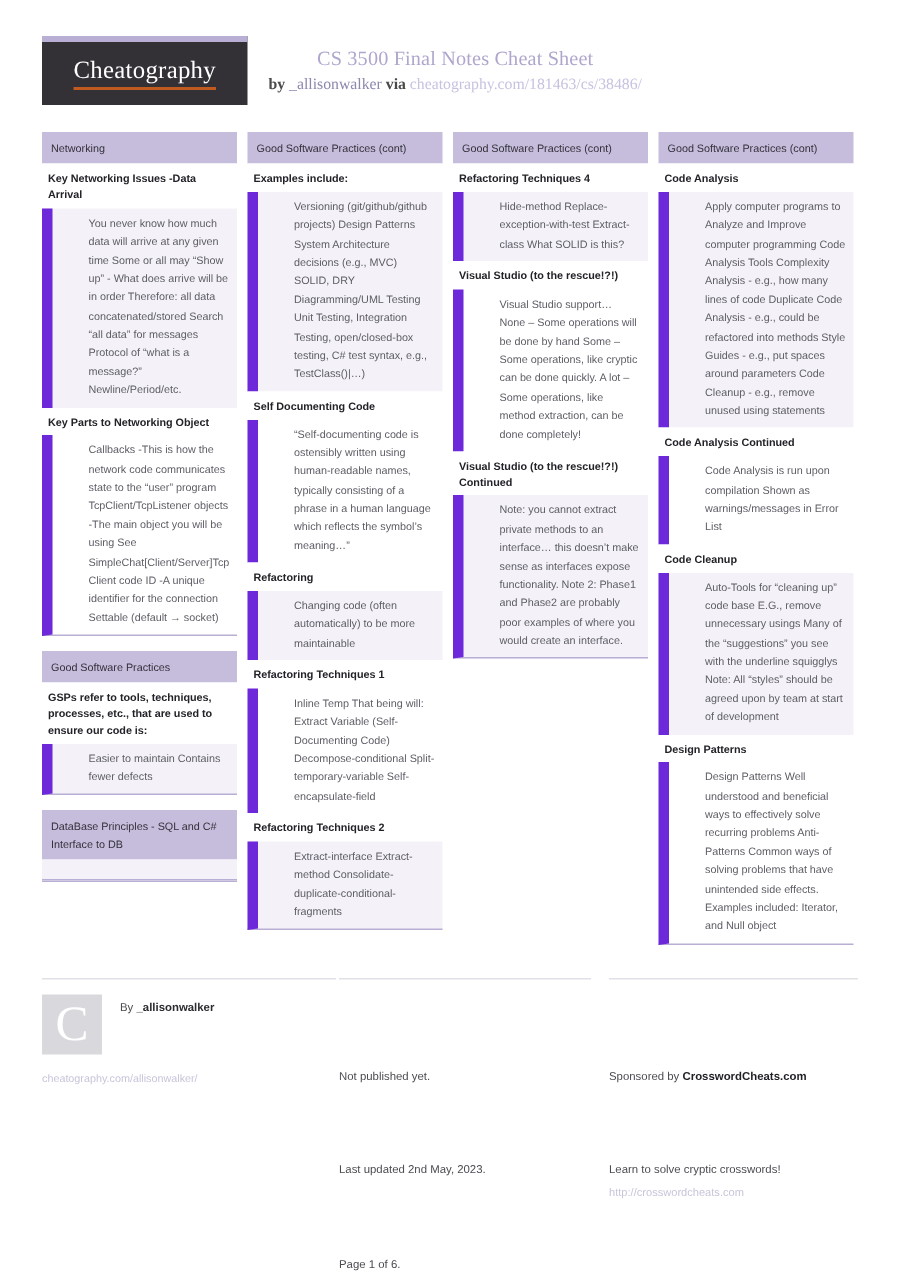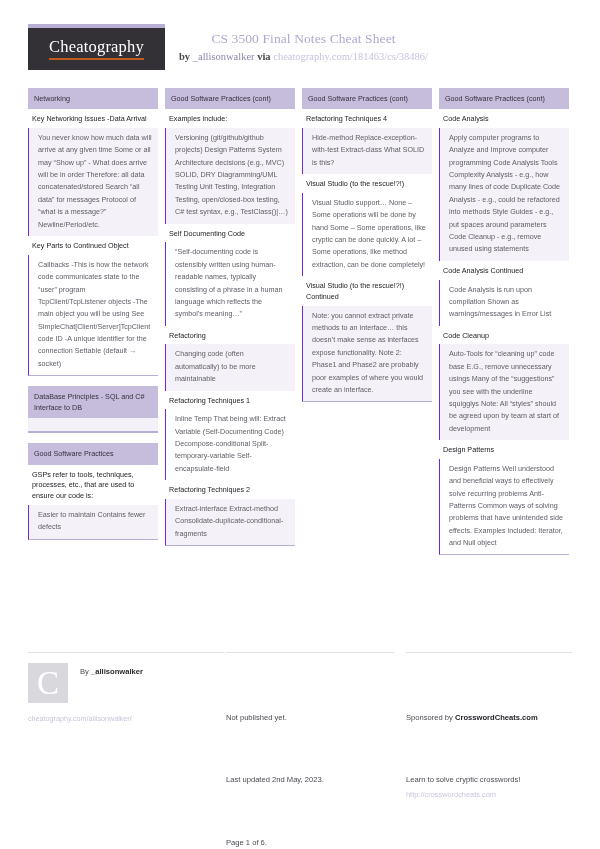--- a/index.html
+++ b/index.html
@@ -67,32 +67,32 @@
     background: #c6bddd;
     color: #33313a;
     font-size: 7.2px;
     font-weight: normal;
     padding: 5px 6px 5px 6px;
     line-height: 1.55;
   }
   .sub-head {
     color: #222228;
     font-size: 7.2px;
-    font-weight: normal;
+    font-weight: bold;
     padding: 5px 4px 3px 4px;
     line-height: 1.5;
     background: #ffffff;
   }
   .body-cell {
     font-size: 7.2px;
     color: #5d5d66;
     line-height: 1.72;
-    padding: 4px 5px 5px 9px;
+    padding: 4px 5px 5px 24px;
     background: #f4f2f8;
-    border-left: 1px solid #6d28d9;
+    border-left: 7px solid #6d28d9;
     word-wrap: break-word;
   }
   .body-cell.alt { background: #ffffff; }
   .empty-cell {
     height: 14px; background: #f4f2f8;
     border-bottom: 1px solid #b9aed4;
   }
   .block-underline { border-bottom: 1px solid #b9aed4; }
 
   
@@ -147,31 +147,31 @@
       </div>
     </div>
   </div>
 
   <div class="columns" id="columns-root">
       <div class="col">
         <div class="block">
           <div class="sec-head">Networking</div>
           <div class="sub-head">Key Networking Issues -Data Arrival</div>
           <div class="body-cell">You never know how much data will arrive at any given time Some or all may “Show up” - What does arrive will be in order Therefore: all data concatenated/stored Search “all data” for messages Protocol of “what is a message?” Newline/Period/etc.</div>
-          <div class="sub-head">Key Parts to Continued Object</div>
+          <div class="sub-head">Key Parts to Networking Object</div>
           <div class="body-cell alt" style="border-bottom: 1px solid rgb(185, 174, 212);">Callbacks -This is how the network code communicates state to the “user” program TcpClient/TcpListener objects -The main object you will be using See SimpleChat[Client/Server]TcpClient code ID -A unique identifier for the connection Settable (default → socket)</div>
+        </div>
+        <div class="block">
+          <div class="sec-head">Good Software Practices</div>
+          <div class="sub-head">GSPs refer to tools, techniques, processes, etc., that are used to ensure our code is:</div>
+          <div class="body-cell" style="border-bottom: 1px solid rgb(185, 174, 212);">Easier to maintain Contains fewer defects</div>
         </div>
         <div class="block block-underline">
           <div class="sec-head">DataBase Principles - SQL and C# Interface to DB</div>
           <div class="empty-cell"></div>
-        </div>
-        <div class="block">
-          <div class="sec-head">Good Software Practices</div>
-          <div class="sub-head">GSPs refer to tools, techniques, processes, etc., that are used to ensure our code is:</div>
-          <div class="body-cell" style="border-bottom: 1px solid rgb(185, 174, 212);">Easier to maintain Contains fewer defects</div>
         </div>
       </div>
       <div class="col">
         <div class="block">
           <div class="sec-head">Good Software Practices (cont)</div>
           <div class="sub-head">Examples include:</div>
           <div class="body-cell">Versioning (git/github/github projects) Design Patterns System Architecture decisions (e.g., MVC) SOLID, DRY Diagramming/UML Testing Unit Testing, Integration Testing, open/closed-box testing, C# test syntax, e.g., TestClass()|…)</div>
           <div class="sub-head">Self Documenting Code</div>
           <div class="body-cell alt">“Self-documenting code is ostensibly written using human-readable names, typically consisting of a phrase in a human language which reflects the symbol’s meaning…”</div>
           <div class="sub-head">Refactoring</div>

